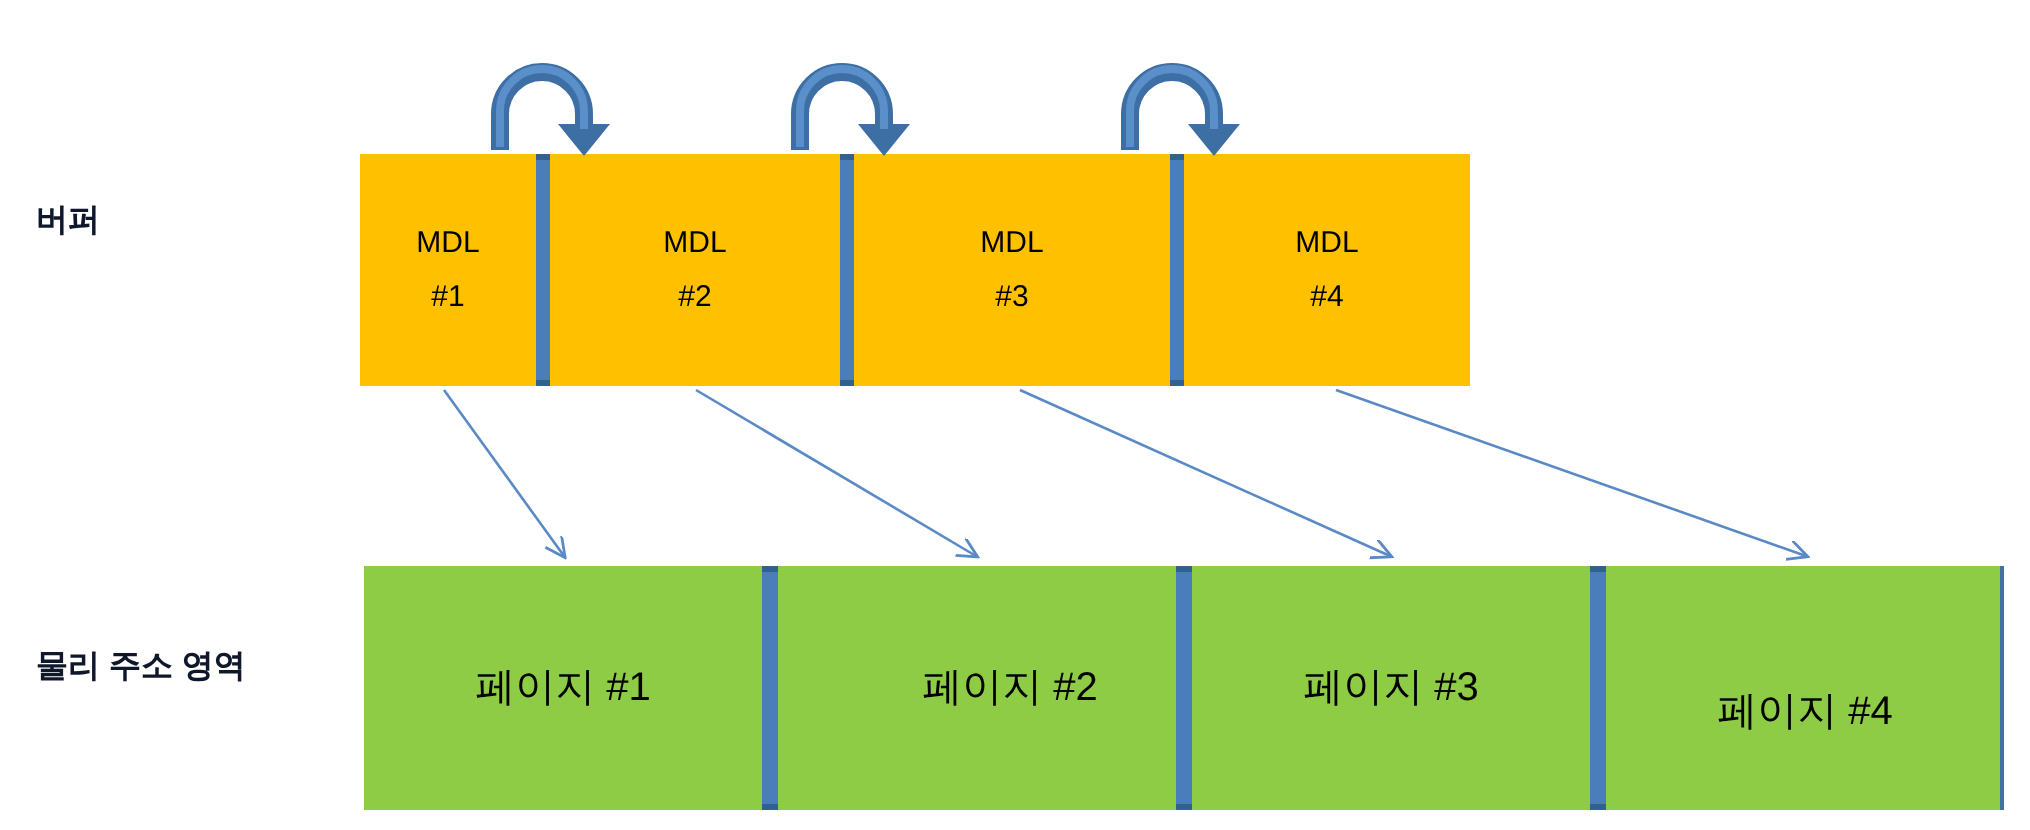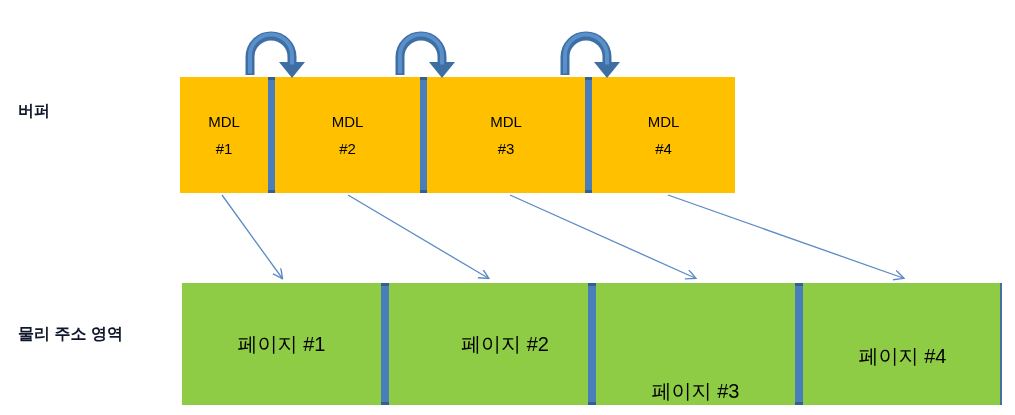--- a/index.html
+++ b/index.html
@@ -159,21 +159,21 @@
   <div class="band" id="physical-memory-bar">
 
     <div class="segment" style="left:0px; width:199px;text-align:right;">
       <span class="segment-text">페이지 #1</span>
     </div>
 
     <div class="segment" style="left:207px; width:232px;">
       <span class="segment-text">페이지 #2</span>
     </div>
 
-    <div class="segment" style="left:414px; width:199px;align-items:flex-end;">
+    <div class="segment" style="left:414px; width:199px;">
       <span class="segment-text">페이지 #3</span>
     </div>
 
     <div class="segment" style="left:621px; width:199px;margin-top:12px;">
       <span class="segment-text">페이지 #4</span>
     </div>
 
     <div class="divider green-div" style="left:199px;"></div>
     <div class="divider green-div" style="left:406px;"></div>
     <div class="divider green-div" style="left:613px;"></div>

